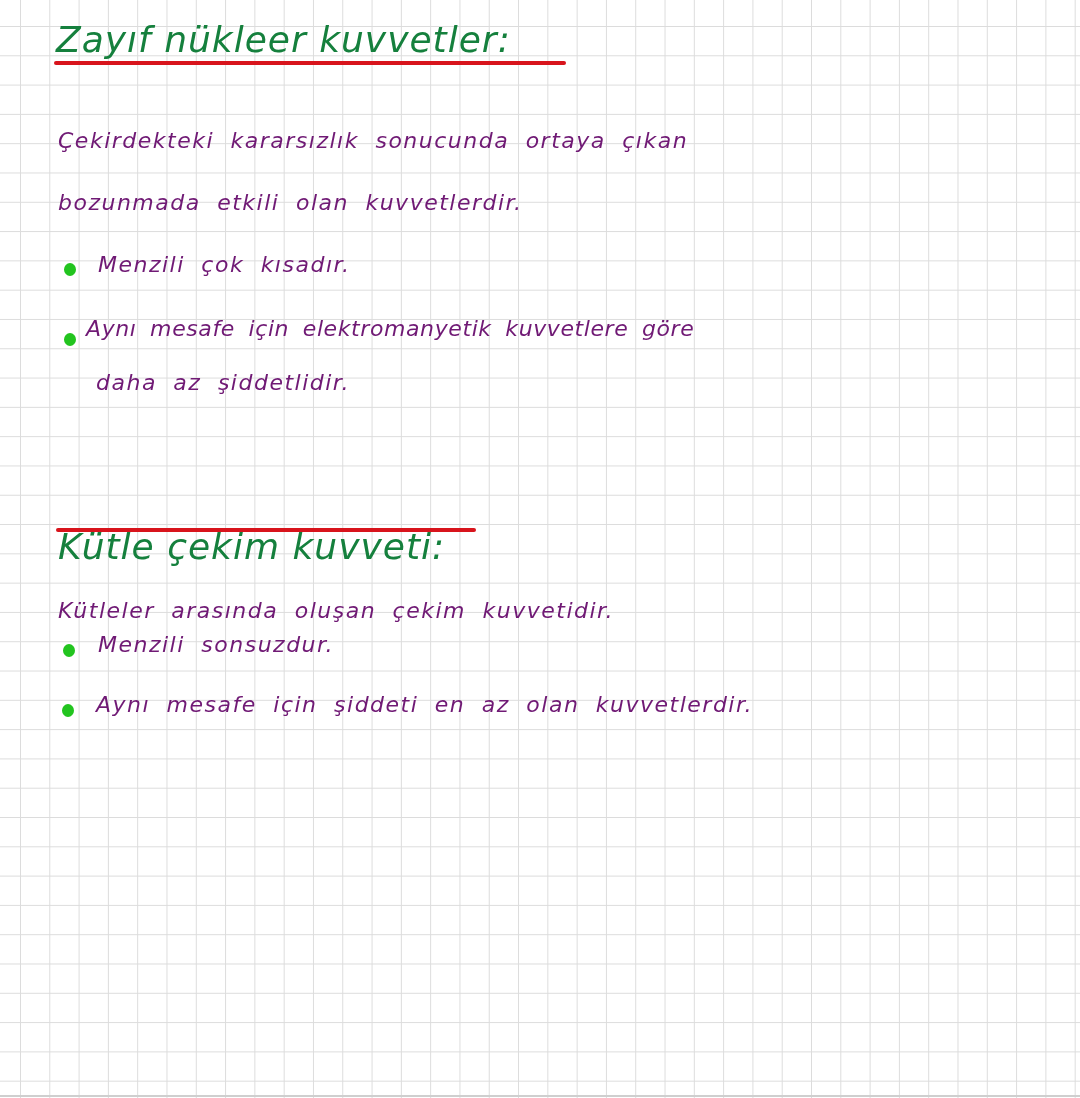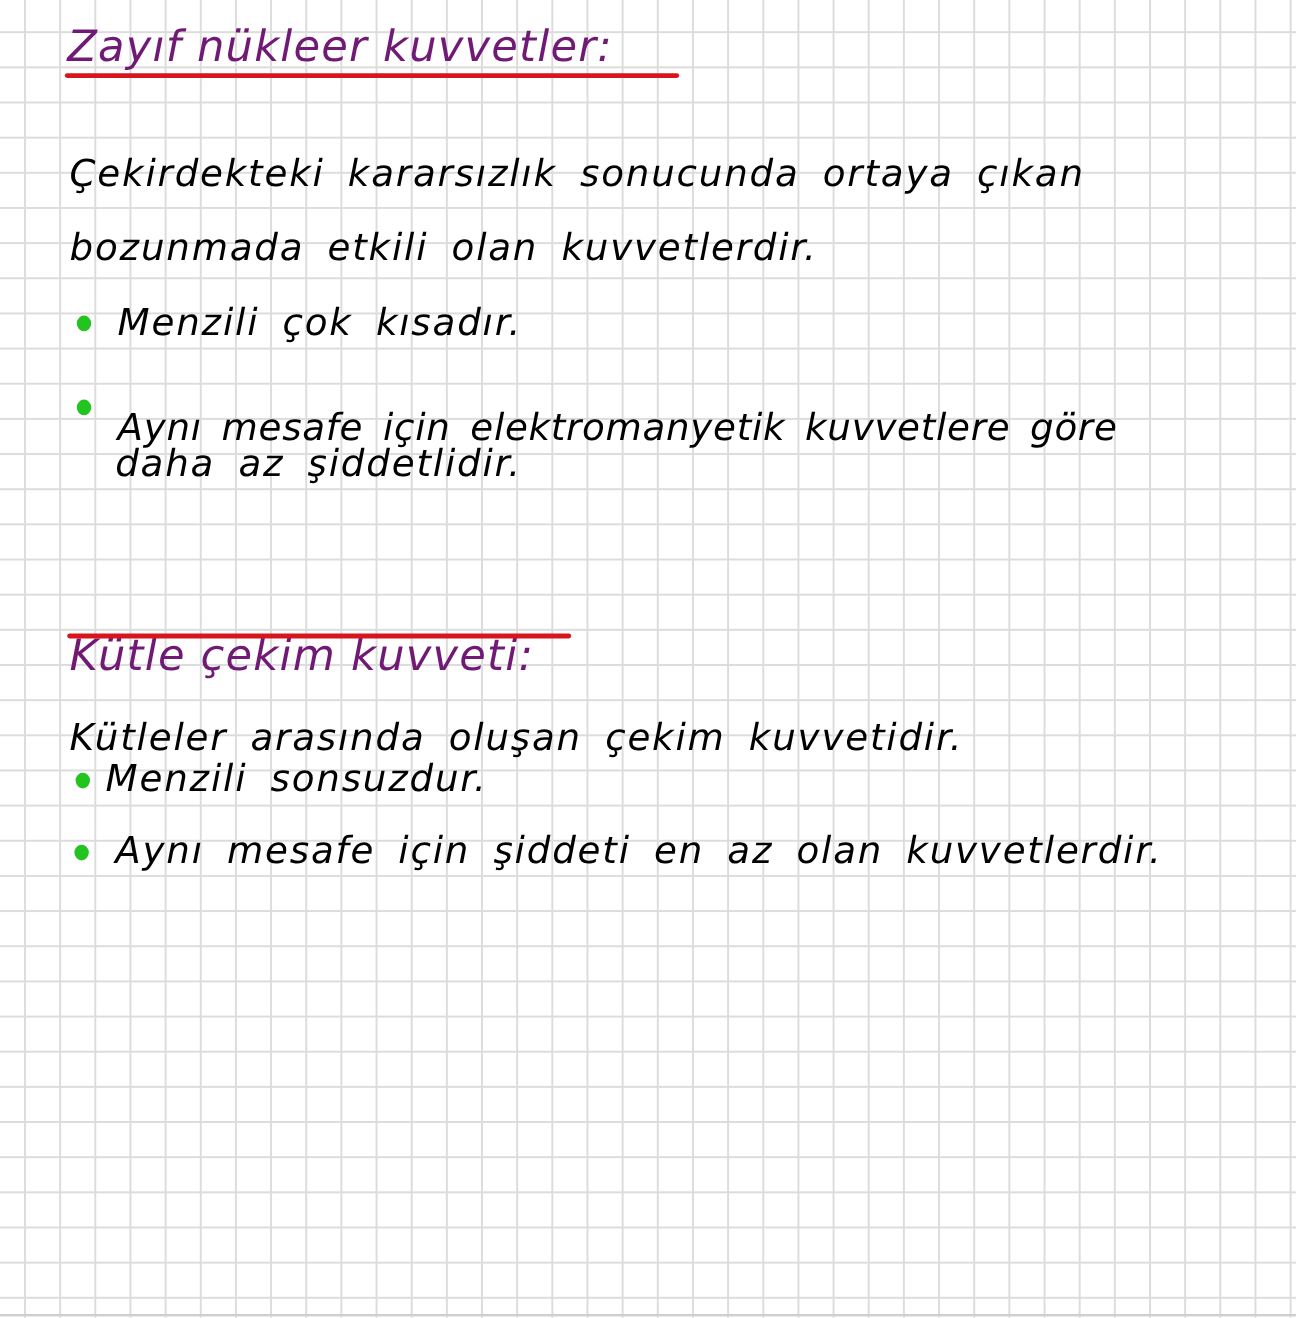--- a/index.html
+++ b/index.html
@@ -15,37 +15,37 @@
       background-size: 29.3px 29.3px;
       background-position: 20px 26px;
       font-family: "DejaVu Sans", sans-serif;
     }
     .bottom-edge {
       position: absolute; left: 0; right: 0; top: 1095px; height: 2px;
       background: #cfcfcf;
     }
     .heading {
       position: absolute;
-      color: #701a75;
+      color: #15803d;
       font-size: 36px;
       font-style: oblique;
       letter-spacing: 1px;
       white-space: nowrap;
       line-height: 1;
     }
     .underline {
       position: absolute;
       height: 4px;
       background: #d8141c;
       border-radius: 2px;
     }
     .line {
       position: absolute;
-      color: #000000;
-      font-size: 31px;
+      color: #701a75;
+      font-size: 22px;
       font-style: oblique;
       letter-spacing: 1.5px;
       word-spacing: 8px;
       white-space: nowrap;
       line-height: 1;
     }
     .bullet {
       position: absolute;
       width: 12px; height: 13px;
       border-radius: 50%;
@@ -64,34 +64,34 @@
     <div class="line" style="left:58px; top:130px;">Çekirdekteki kararsızlık sonucunda ortaya çıkan</div>
     <div class="line" style="left:58px; top:192px;">bozunmada etkili olan kuvvetlerdir.</div>
 
     <div>
       <span class="bullet" style="left:64px; top:263px;"></span>
       <div class="line" style="left:98px; top:254px;">Menzili çok kısadır.</div>
     </div>
 
     <div>
       <span class="bullet" style="left:64px; top:333px;"></span>
-      <div class="line" style="left:98px; top:318px; letter-spacing:0.6px; word-spacing:6px;margin-top:24px;">Aynı mesafe için elektromanyetik kuvvetlere göre</div>
+      <div class="line" style="left:86px; top:318px; letter-spacing:0.6px; word-spacing:6px;">Aynı mesafe için elektromanyetik kuvvetlere göre</div>
       <div class="line" style="left:96px; top:372px;">daha az şiddetlidir.</div>
     </div>
   </div>
 
   <div>
     <div class="heading" style="left:58px; top:493px;margin-top:36px;">Kütle çekim kuvveti:</div>
     <div class="underline" style="left:56px; top:528px; width:420px;"></div>
 
     <div class="line" style="left:58px; top:580px;margin-top:20px;">Kütleler arasında oluşan çekim kuvvetidir.</div>
 
     <div>
       <span class="bullet" style="left:63px; top:644px;"></span>
-      <div class="line" style="left:88px; top:634px;">Menzili sonsuzdur.</div>
+      <div class="line" style="left:98px; top:634px;">Menzili sonsuzdur.</div>
     </div>
 
     <div>
       <span class="bullet" style="left:62px; top:704px;"></span>
       <div class="line" style="left:96px; top:694px;">Aynı mesafe için şiddeti en az olan kuvvetlerdir.</div>
     </div>
   </div>
 
   <div class="bottom-edge"></div>
 </div>

